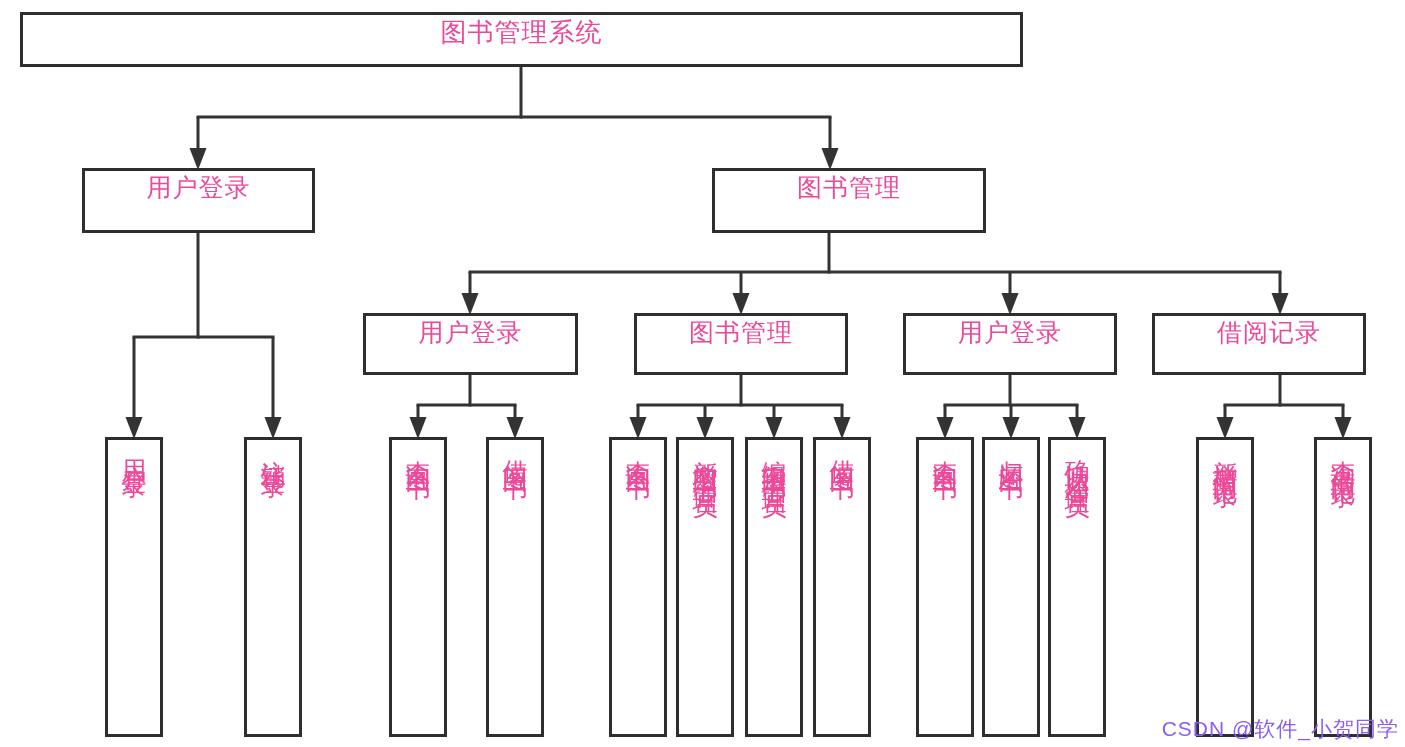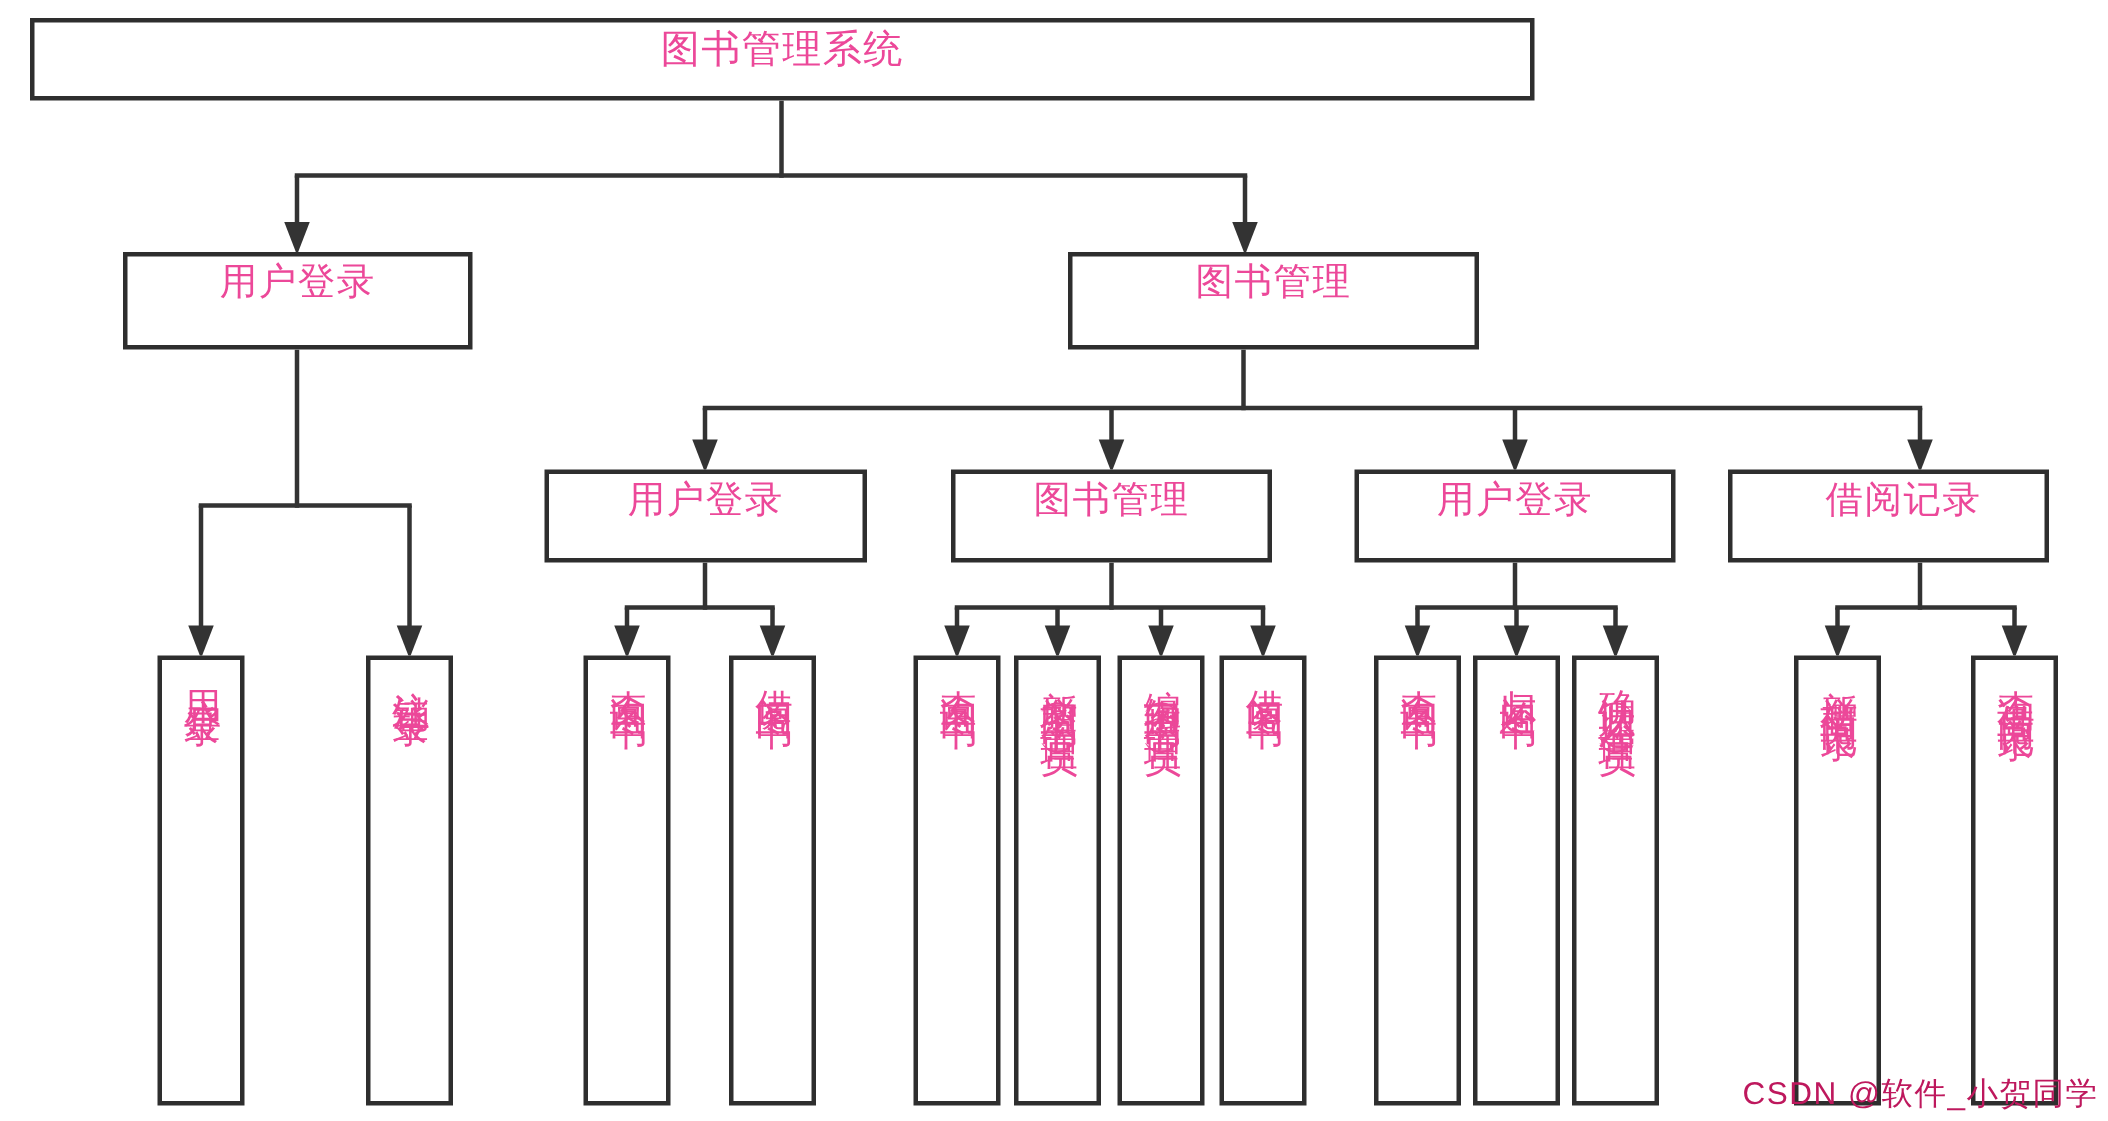--- a/index.html
+++ b/index.html
@@ -15,21 +15,21 @@
   }
   .node-h .lbl{font-size:25px;letter-spacing:1px;white-space:nowrap;}
   .node-root .lbl{font-size:26px;}
   .node-v{width:58px;height:300px;top:437px;}
   .node-v .lbl{
     writing-mode:vertical-rl;text-orientation:mixed;
     font-size:25px;letter-spacing:5px;line-height:1;
   }
   .watermark{
     position:absolute;right:6px;bottom:4px;z-index:3;
-    color:#be185d;font-size:21px;letter-spacing:1px;white-space:nowrap;
+    color:#8b5cf6;font-size:21px;letter-spacing:1px;white-space:nowrap;
   }
 </style>
 </head>
 <body>
 
 <div class="stage">
 
   <svg class="connectors" viewBox="0 0 1405 747" stroke="#333333" stroke-width="3" fill="#333333">
 
     <g>

